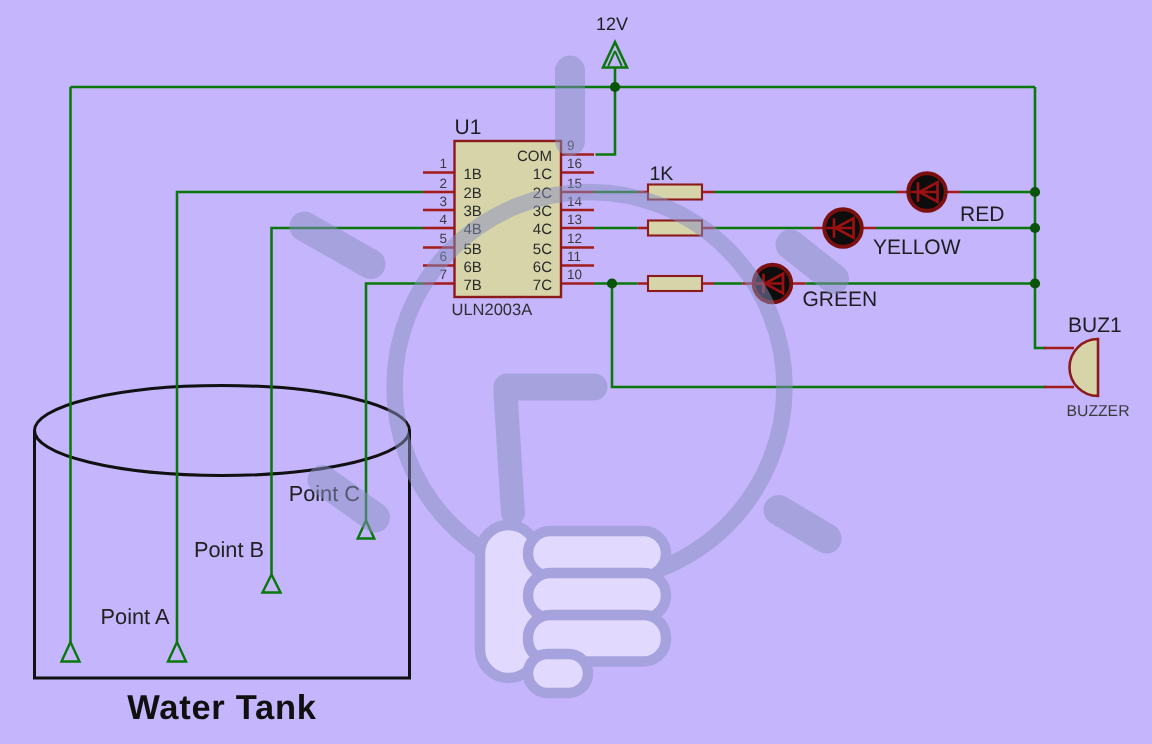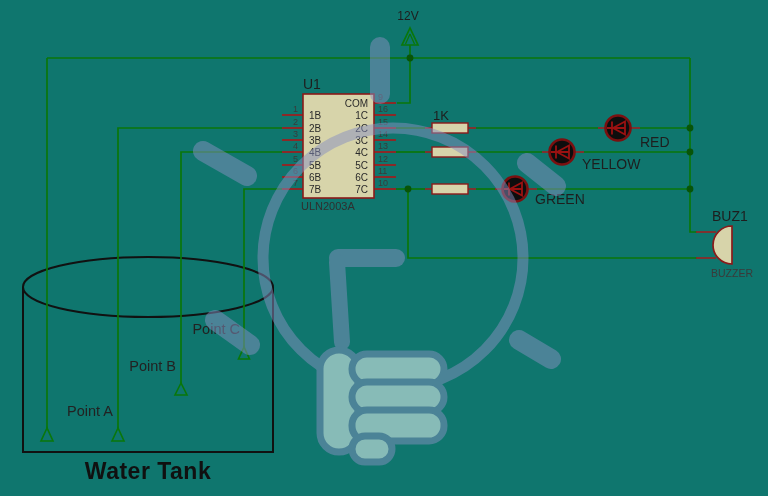--- a/index.html
+++ b/index.html
@@ -1,16 +1,16 @@
 <!DOCTYPE html>
 <html><head>
 <meta charset="utf-8">
 <style>
   html,body{margin:0;padding:0;background:#ffffff;}
-  .stage{position:relative;width:768px;height:496px;background:#0f766e;overflow:hidden;
+  .stage{position:relative;width:768px;height:496px;background:#c4b5fd;overflow:hidden;
          font-family:"Liberation Sans", sans-serif;}
   svg text{font-family:"Liberation Sans", sans-serif;fill:#1e1e1e;}
   text.pin-num{font-size:9px;fill:#3a3a3a;}
   text.pin-lbl{font-size:10px;fill:#2a2a2a;}
   text.ref{font-size:14px;}
   text.part{font-size:11px;fill:#2f2f2f;}
   text.net{font-size:14px;}
   text.small{font-size:10.5px;fill:#3a3a3a;}
   text.point{font-size:14.5px;fill:#222;}
   text.tank-title{font-size:23px;font-weight:600;fill:#101010;letter-spacing:0.5px;}

